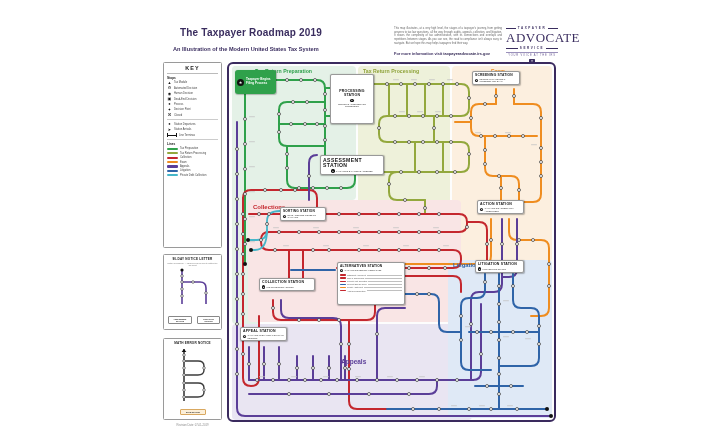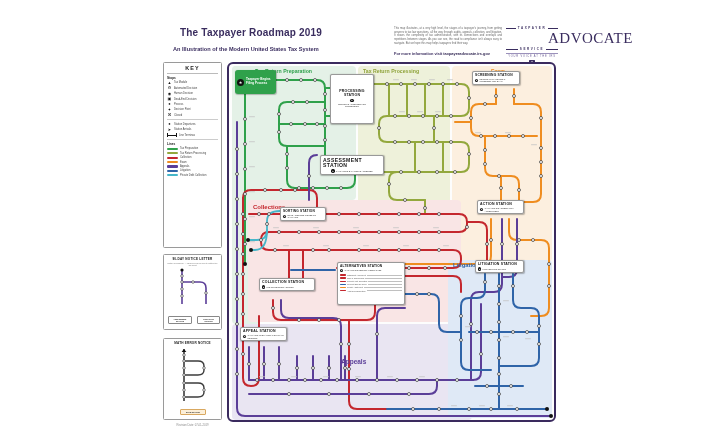--- a/index.html
+++ b/index.html
@@ -9,21 +9,21 @@
 
   
   #hdr-title{left:180px;top:27px;width:230px;font-size:10px;font-weight:bold;color:#3a2d5f;letter-spacing:.2px;}
   #hdr-sub{left:173px;top:46px;width:230px;font-size:5.6px;font-weight:bold;color:#3a2d5f;}
   #hdr-para{left:394px;top:27px;width:108px;font-size:2.7px;line-height:1.35;color:#666;text-align:justify;}
   #hdr-info{left:394px;top:51px;width:120px;font-size:3.9px;font-weight:bold;color:#3a2d5f;}
   #hdr-info .url{font-weight:bold;color:#2e2350;}
   #logo{left:506px;top:26px;width:52px;text-align:center;color:#3a2d5f;}
   #logo .l1,#logo .l3{font-size:3px;letter-spacing:1.6px;font-weight:bold;display:flex;align-items:center;gap:2px;}
   #logo .l1::before,#logo .l1::after,#logo .l3::before,#logo .l3::after{content:"";flex:1;border-top:.6px solid #3a2d5f;}
-  #logo .l2{font-family:"Liberation Serif",serif;font-size:15px;letter-spacing:.5px;margin-left:42px;}
+  #logo .l2{font-family:"Liberation Serif",serif;font-size:13px;letter-spacing:.5px;}
   #logo .tg{font-size:2.6px;letter-spacing:.8px;color:#6d5f96;margin-top:1.5px;border-top:.6px solid #9b91bb;padding-top:1px;}
   #logo .sq{width:6px;height:5px;background:#3a2d5f;margin:2px auto 0;border-radius:.5px;color:#fff;font-size:3px;line-height:5px;}
 
   
   #key{left:163px;top:62px;width:59px;height:186px;background:#fff;border:.8px solid #9a9a9a;border-radius:1.5px;padding:2px 3px;}
   #key h3{font-size:5.5px;text-align:center;letter-spacing:1px;color:#222;border-bottom:.6px solid #bbb;padding-bottom:1.5px;margin-bottom:2px;}
   .khead{font-size:3.2px;font-weight:bold;color:#222;margin:1.5px 0 1px;}
   .krow{display:flex;align-items:center;gap:2px;margin:1.4px 0;}
   .kic{width:5px;text-align:center;font-size:4px;line-height:4px;color:#111;flex:none;}
   .klab{font-size:2.6px;color:#444;white-space:nowrap;}

